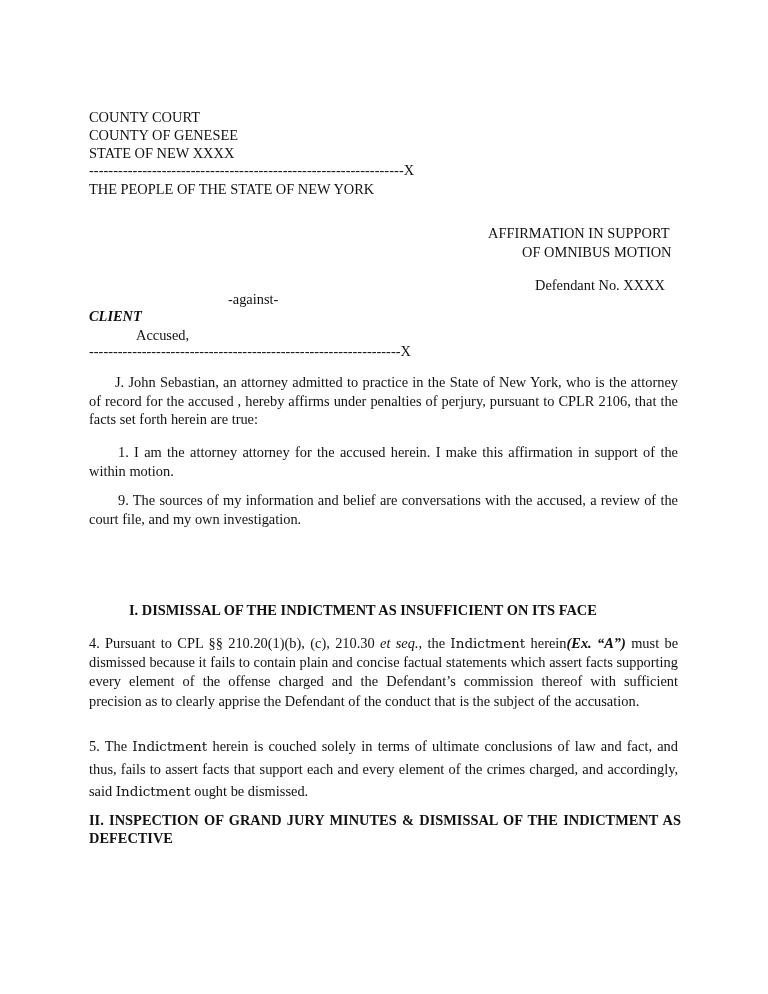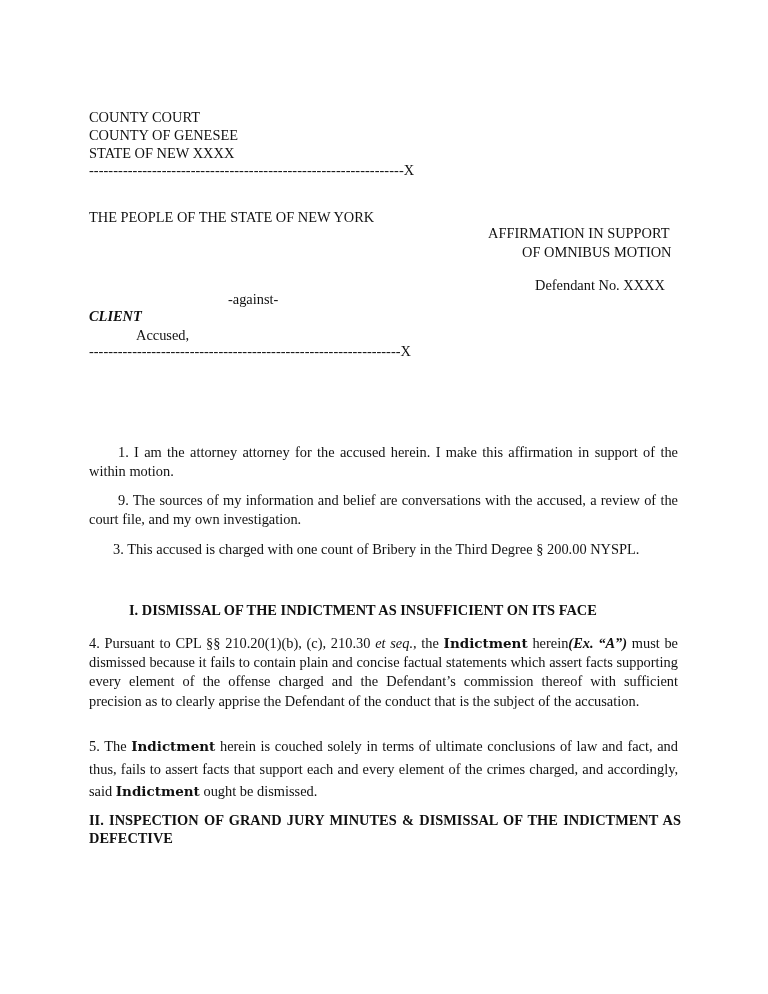--- a/index.html
+++ b/index.html
@@ -5,48 +5,48 @@
   html, body { margin: 0; padding: 0; background: #ffffff; }
   body { width: 768px; height: 994px; position: relative; overflow: hidden;
          font-family: "Liberation Serif", "DejaVu Serif", serif; color: #111; font-size: 14.4px; }
   .page { position: absolute; left: 0; top: 0; width: 768px; height: 994px; border-radius: 10px; }
   .abs { position: absolute; white-space: nowrap; line-height: 18px; }
   .i { font-style: italic; }
   .bi { font-weight: bold; font-style: italic; }
   .para { position: absolute; left: 89px; width: 589px; line-height: 18.5px; text-align: justify; }
   .para.loose { line-height: 22.5px; }
   .heading { position: absolute; left: 89px; width: 592px; font-weight: bold; line-height: 18px; }
-  .sans-b { font-family: "DejaVu Serif", serif; font-weight: bold; font-size: 13.5px; }
+  .sans-b { font-family: "DejaVu Serif", serif; font-weight: normal; font-size: 13.5px; }
 </style>
 </head>
 <body>
 
 <div class="page">
 
   <div class="abs" style="left:89px; top:108px;">COUNTY COURT</div>
   <div class="abs" style="left:89px; top:126px;">COUNTY OF GENESEE</div>
   <div class="abs" style="left:89px; top:144px;">STATE OF NEW XXXX</div>
   <div class="abs" style="left:89px; top:161px; letter-spacing:0.05px;">-----------------------------------------------------------------X</div>
 
-  <div class="abs" style="left:89px; top:208px;">THE PEOPLE OF THE STATE OF NEW YORK</div>
+  <div class="abs" style="left:89px; top:180px;">THE PEOPLE OF THE STATE OF NEW YORK</div>
 
   <div class="abs" style="left:488px; top:224px;">AFFIRMATION IN SUPPORT</div>
   <div class="abs" style="left:522px; top:243px;">OF OMNIBUS MOTION</div>
 
   <div class="abs" style="left:180px; top:290px;margin-left:48px;">-against-</div>
   <div class="abs" style="left:535px; top:276px;">Defendant No. XXXX</div>
 
   <div class="abs bi" style="left:89px; top:307px;">CLIENT</div>
   <div class="abs" style="left:136px; top:326px;">Accused,</div>
   <div class="abs" style="left:89px; top:342px;">-----------------------------------------------------------------X</div>
 
+  <div class="para" style="top:373px; text-indent:26px;">J. John Sebastian, an attorney admitted to practice in the State of New York, who is the attorney of record for the accused , hereby affirms under penalties of perjury,  pursuant to CPLR 2106, that the facts set forth herein are true:</div>
 
   <div class="para" style="top:443px; text-indent:29px;">1.  I am the attorney  attorney for the accused herein. I make this affirmation in support of the within motion.</div>
   <div class="para" style="top:491px; text-indent:29px;">9.  The sources of my information and belief are conversations with the accused, a review of the court file, and my own investigation.</div>
-  <div class="abs" style="left:113px; top:540px;">3.    This accused is charged with one count of Bribery in the Third Degree § 200.00 NYSPL.</div>
 
   <div class="heading" style="top:601px;margin-left:40px;">I. DISMISSAL OF THE INDICTMENT AS INSUFFICIENT ON ITS FACE</div>
 
   <div class="para" style="top:634px; line-height:19.2px;">
     <span>4.   Pursuant to CPL §§ 210.20(1)(b), (c), 210.30 </span><span class="i">et seq.</span><span>, the </span><span class="sans-b">Indictment</span><span> herein</span><span class="bi">(Ex. “A”)</span><span> must be dismissed because it fails to contain plain and concise factual statements which assert facts supporting every element of the offense charged and the Defendant’s commission thereof with sufficient precision as to clearly apprise the Defendant of the conduct that is the subject of the accusation.</span>
   </div>
 
   <div class="para loose" style="top:735px;">
     <span> 5.  The </span><span class="sans-b">Indictment</span><span> herein is couched solely in terms of ultimate conclusions of law and fact, and thus, fails to assert facts that support each and every element of the crimes charged, and accordingly, said </span><span class="sans-b">Indictment</span><span> ought be dismissed.</span>
   </div>

